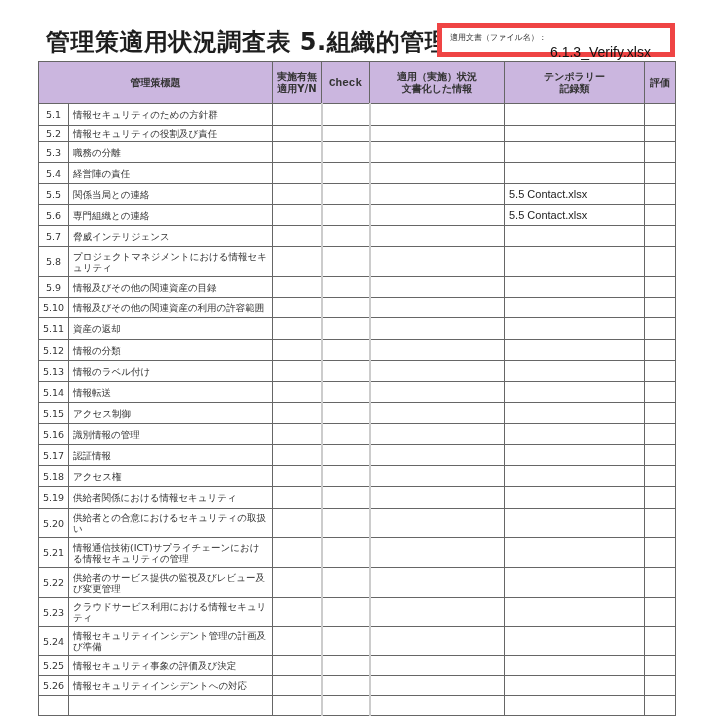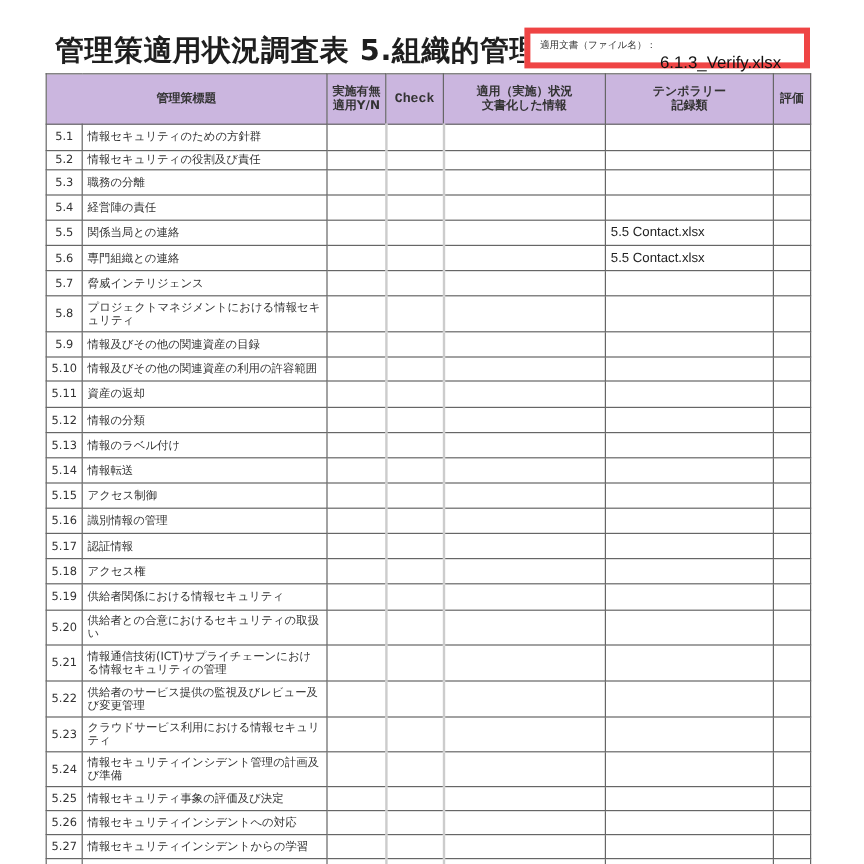--- a/index.html
+++ b/index.html
@@ -275,29 +275,20 @@
       <tr style="height: 20px;">
         <td class="num">5.26</td>
         <td>情報セキュリティインシデントへの対応</td>
         <td></td>
         <td class="chk"></td>
         <td></td>
         <td class="rec"></td>
         <td></td>
       </tr>
       <tr style="height: 20px;">
-        <td class="num">5.27</td>
-        <td>情報セキュリティインシデントからの学習</td>
-        <td></td>
-        <td class="chk"></td>
-        <td></td>
-        <td class="rec"></td>
-        <td></td>
-      </tr>
-      <tr style="height: 20px;">
         <td class="num"></td>
         <td></td>
         <td></td>
         <td class="chk"></td>
         <td></td>
         <td class="rec"></td>
         <td></td>
       </tr>
     </tbody>
 </table>

